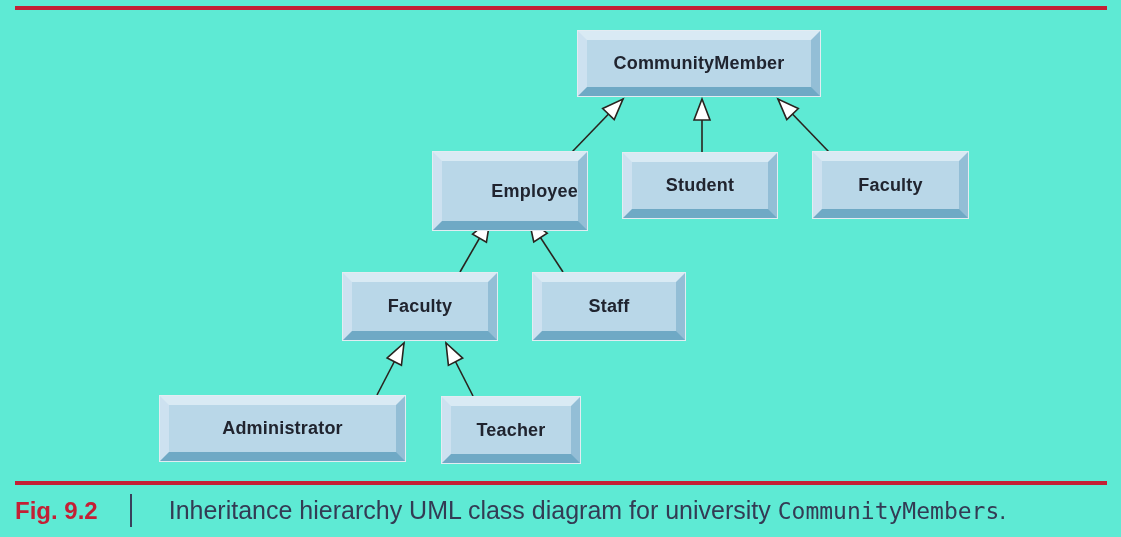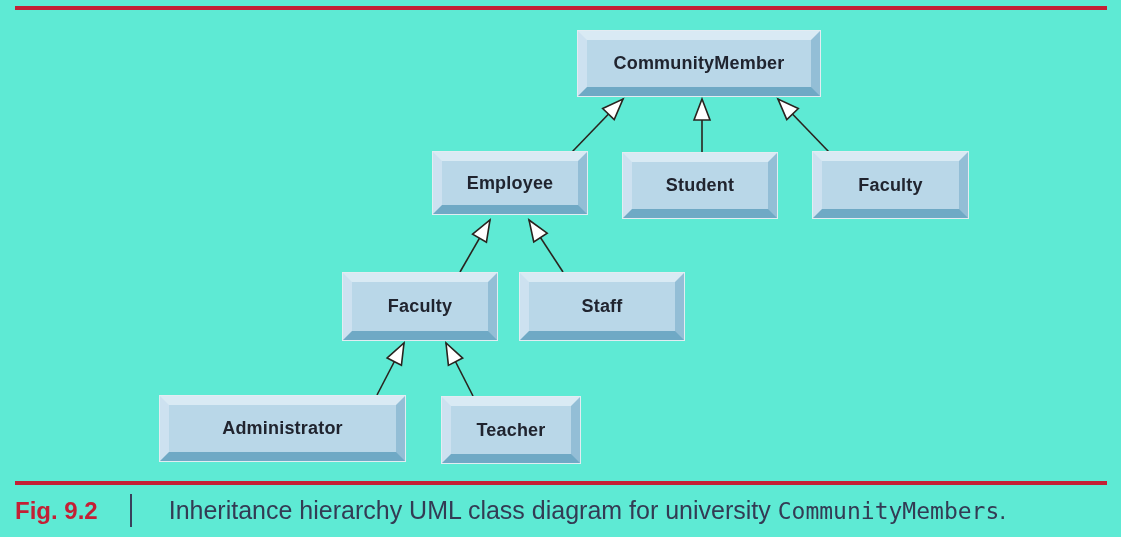--- a/index.html
+++ b/index.html
@@ -37,25 +37,25 @@
     justify-content: center;
     outline: 1px solid #e3ecf2;
   }
   .uml-box span {
     font-weight: bold;
     font-size: 18px;
     letter-spacing: 0.2px;
     color: #20242f;
   }
   #box-communitymember { left: 578px; top: 31px;  width: 242px; height: 65px; }
-  #box-employee        { left: 433px; top: 152px; width: 154px; height: 62px; }
+  #box-employee        { left: 433px; top: 152px; width: 154px; height: 78px; justify-content: flex-end; }
   #box-student         { left: 623px; top: 153px; width: 154px; height: 65px; }
   #box-alumnus         { left: 813px; top: 152px; width: 155px; height: 66px; }
   #box-faculty         { left: 343px; top: 273px; width: 154px; height: 67px; }
-  #box-staff           { left: 520px; top: 273px; width: 164px; height: 67px; }
+  #box-staff           { left: 533px; top: 273px; width: 152px; height: 67px; }
   #box-administrator   { left: 160px; top: 396px; width: 245px; height: 65px; }
   #box-teacher         { left: 442px; top: 397px; width: 138px; height: 66px; }
 
   #arrow-layer {
     position: absolute;
     left: 0; top: 0;
     width: 1121px;
     height: 537px;
     pointer-events: none;
   }

